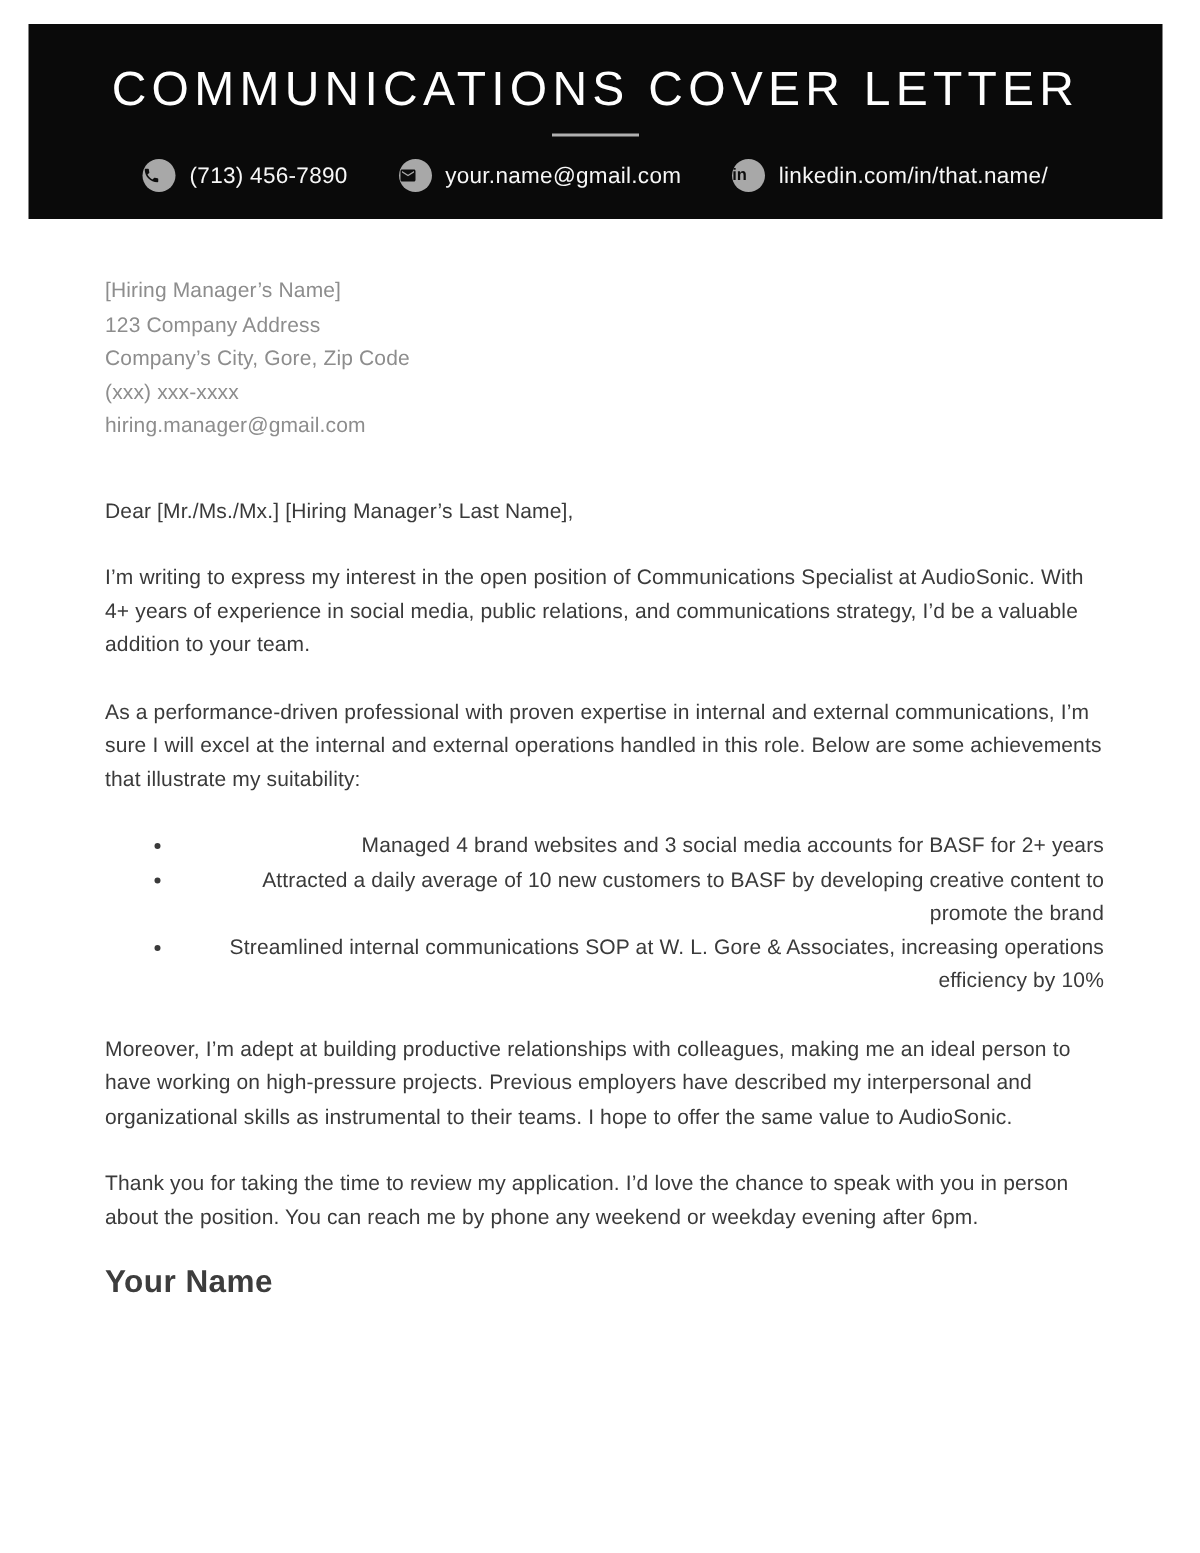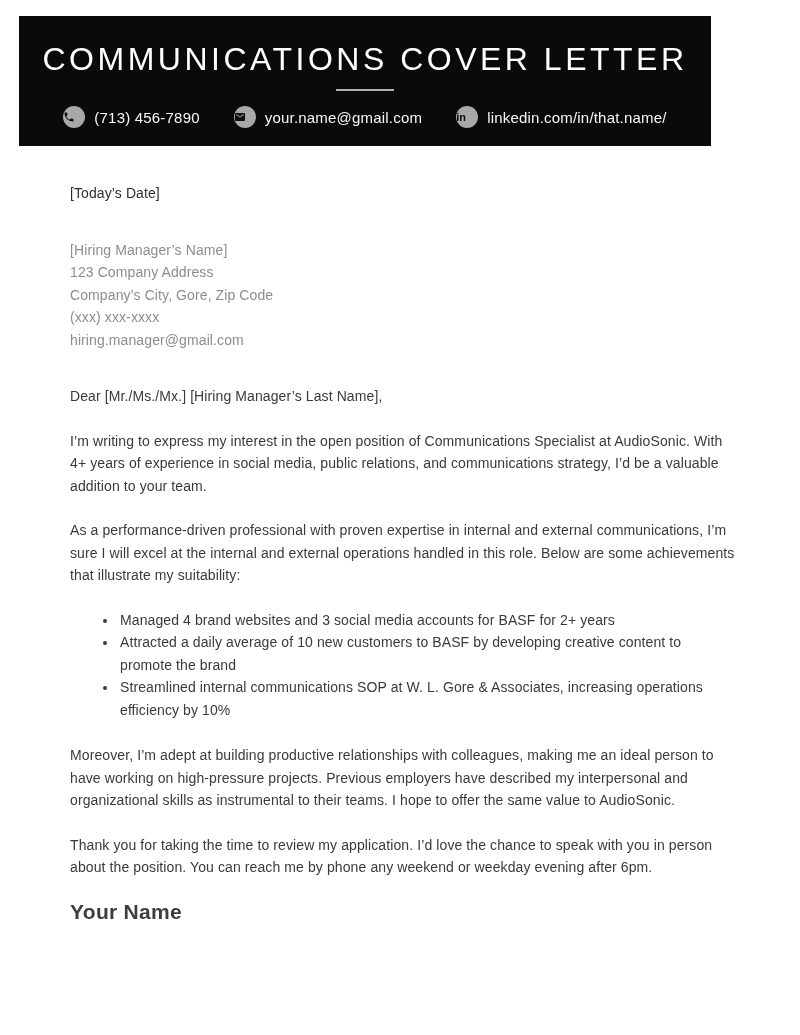--- a/index.html
+++ b/index.html
@@ -10,21 +10,21 @@
     width: 800px;
     height: 1035px;
     background: #ffffff;
     overflow: hidden;
   }
   
   .banner {
     position: absolute;
     left: 19px;
     top: 16px;
-    width: 692px;
+    width: 756px;
     height: 130px;
     background: #0a0a0a;
     text-align: center;
   }
   .banner-title {
     margin-top: 26px;
     color: #ffffff;
     font-size: 32px;
     font-weight: 400;
     letter-spacing: 3.5px;
@@ -89,21 +89,21 @@
     color: #8d8d8d;
     margin-bottom: 34px;
   }
   .salutation { margin-bottom: 22px; }
   .para { margin-bottom: 22px; }
   ul.achievements {
     margin: 0 0 23px 0;
     padding-left: 48px;
     list-style: disc;
   }
-  ul.achievements li { padding-left: 2px; }
+  ul.achievements li { padding-left: 2px; text-align: right; }
   .valediction { margin-bottom: 23px; }
   .signature {
     font-size: 21px;
     font-weight: 700;
     color: #3d3d3d;
     letter-spacing: 0.3px;
   }
 </style>
 </head>
 <body>
@@ -138,21 +138,20 @@
           <span class="in-glyph">in</span>
         </span>
         <span>linkedin.com/in/that.name/</span>
       </div>
 
     </div>
   </div>
 
   <div class="content">
 
-    <div class="date">[Today’s Date]</div>
 
     <div class="recipient">
       <div>[Hiring Manager’s Name]</div>
       <div>123 Company Address</div>
       <div>Company’s City, Gore, Zip Code</div>
       <div>(xxx) xxx-xxxx</div>
       <div>hiring.manager@gmail.com</div>
     </div>
 
     <div class="salutation">Dear [Mr./Ms./Mx.] [Hiring Manager’s Last Name],</div>

